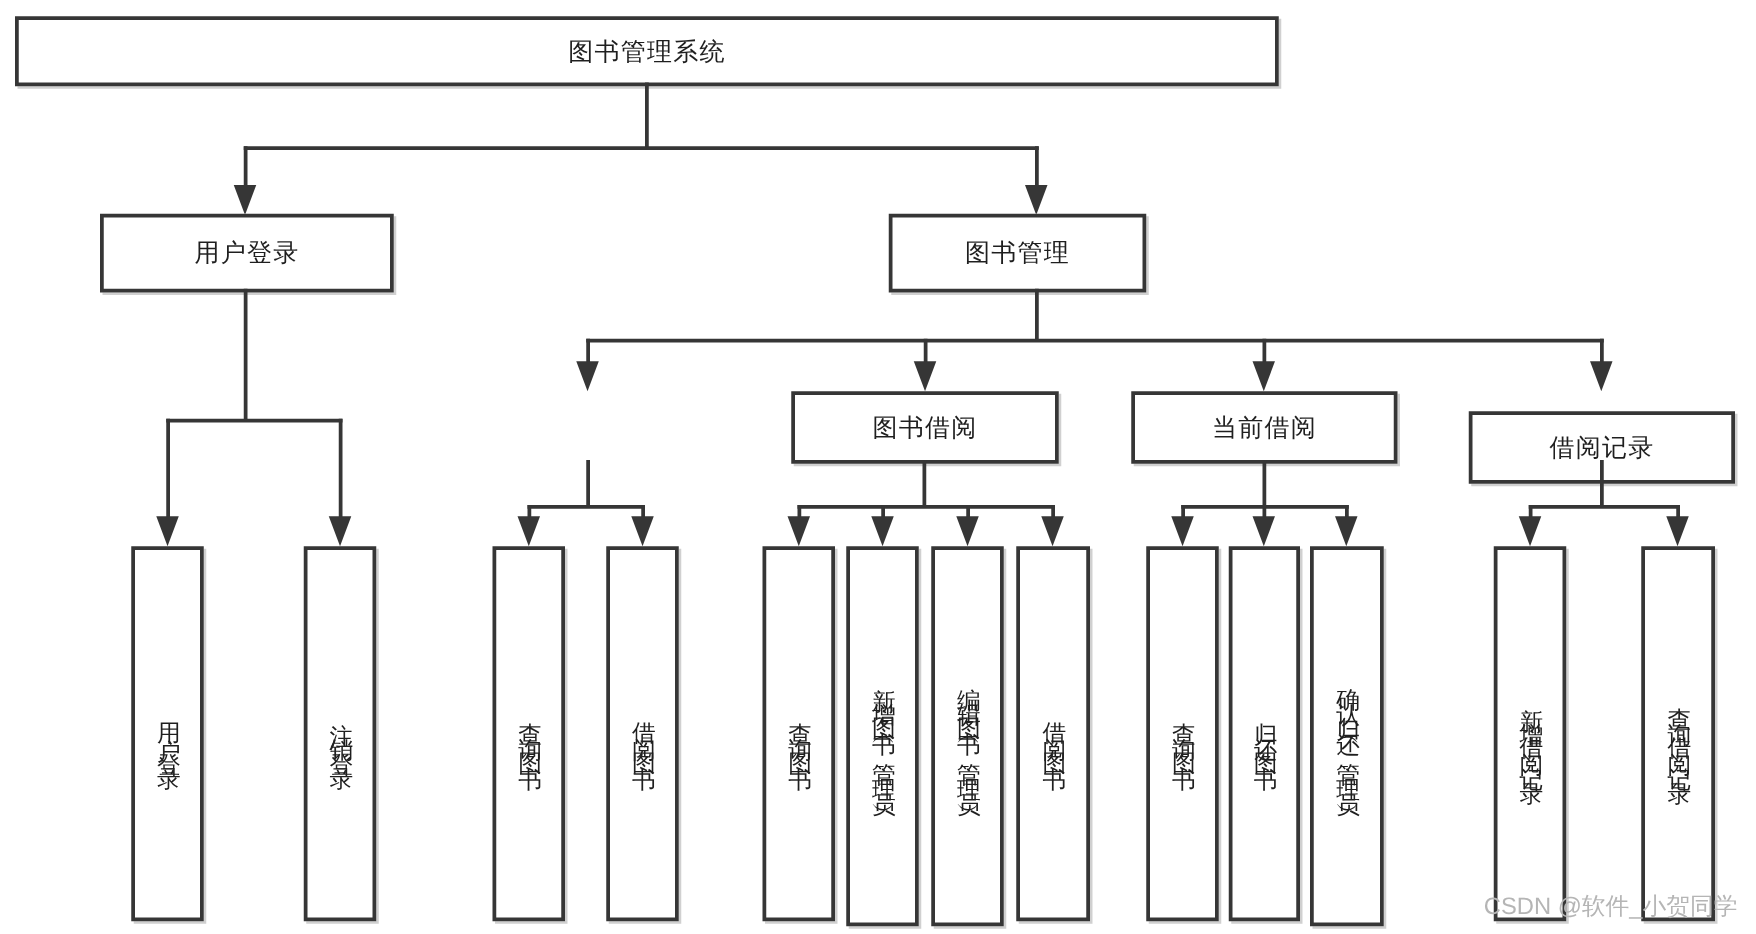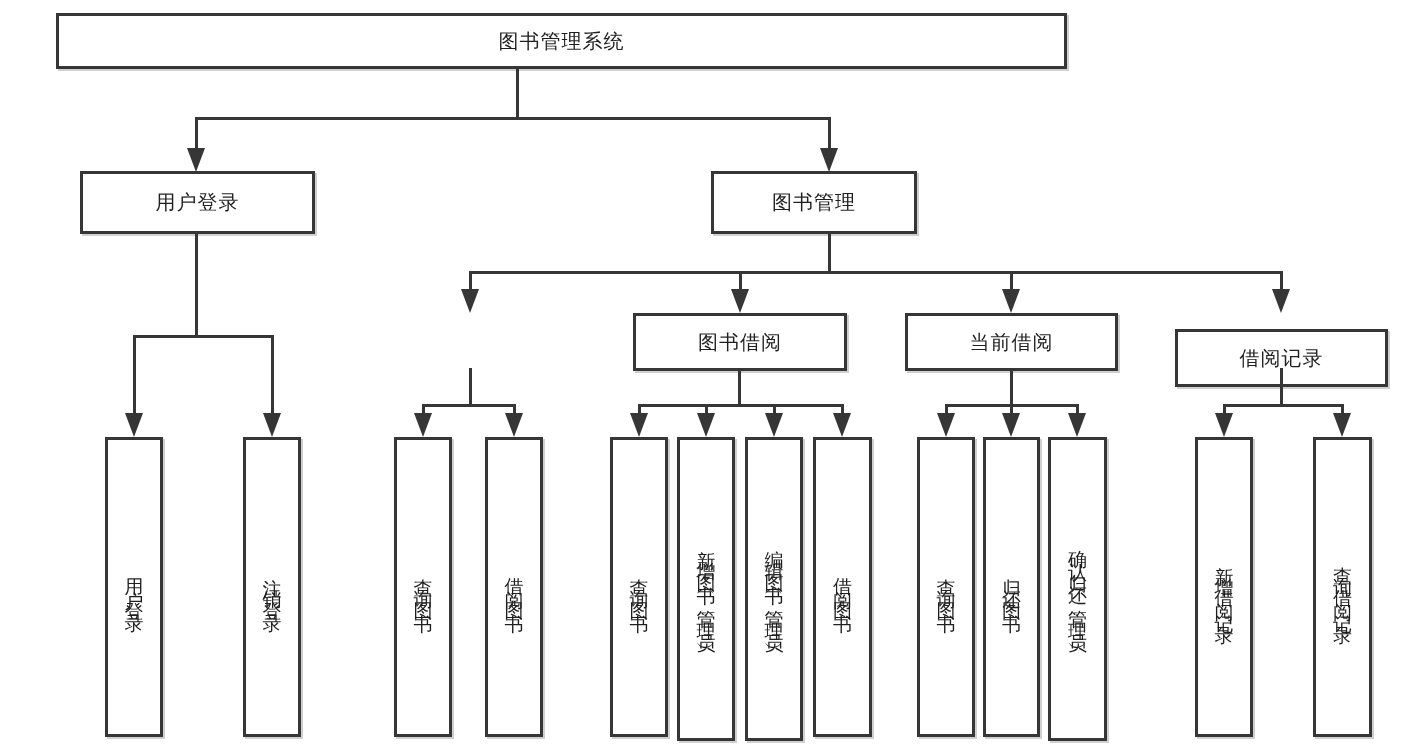--- a/index.html
+++ b/index.html
@@ -48,21 +48,21 @@
     color: #b5b5b5;
     white-space: nowrap;
     z-index: 5;
   }
 </style>
 </head>
 <body>
 
 <div class="canvas">
 
-  <div class="box" style="left:12px;top:13px;width:1011px;height:56px;margin-left:44px;">
+  <div class="box" style="left:12px;top:13px;width:1011px;height:56px;">
     <span class="hlabel">图书管理系统</span>
   </div>
 
   <div class="vl" style="left:516px;top:66px;height:54px;"></div>
   <div class="hl" style="left:195px;top:117px;width:636px;"></div>
   <div class="vl" style="left:195px;top:117px;height:35px;"></div>
   <div class="ah" style="left:187px;top:148px;"></div>
   <div class="vl" style="left:828px;top:117px;height:35px;"></div>
   <div class="ah" style="left:820px;top:148px;"></div>
 
@@ -172,14 +172,15 @@
   <div class="vl" style="left:1341px;top:404px;height:13px;"></div>
   <div class="ah" style="left:1333px;top:413px;"></div>
 
   <div class="box" style="left:1195px;top:437px;width:58px;height:300px;">
     <span class="vtext">新增借阅记录</span>
   </div>
   <div class="box" style="left:1313px;top:437px;width:59px;height:300px;">
     <span class="vtext">查询借阅记录</span>
   </div>
 
+  <div class="wm">CSDN @软件_小贺同学</div>
 
 </div>
 
 </body></html>

